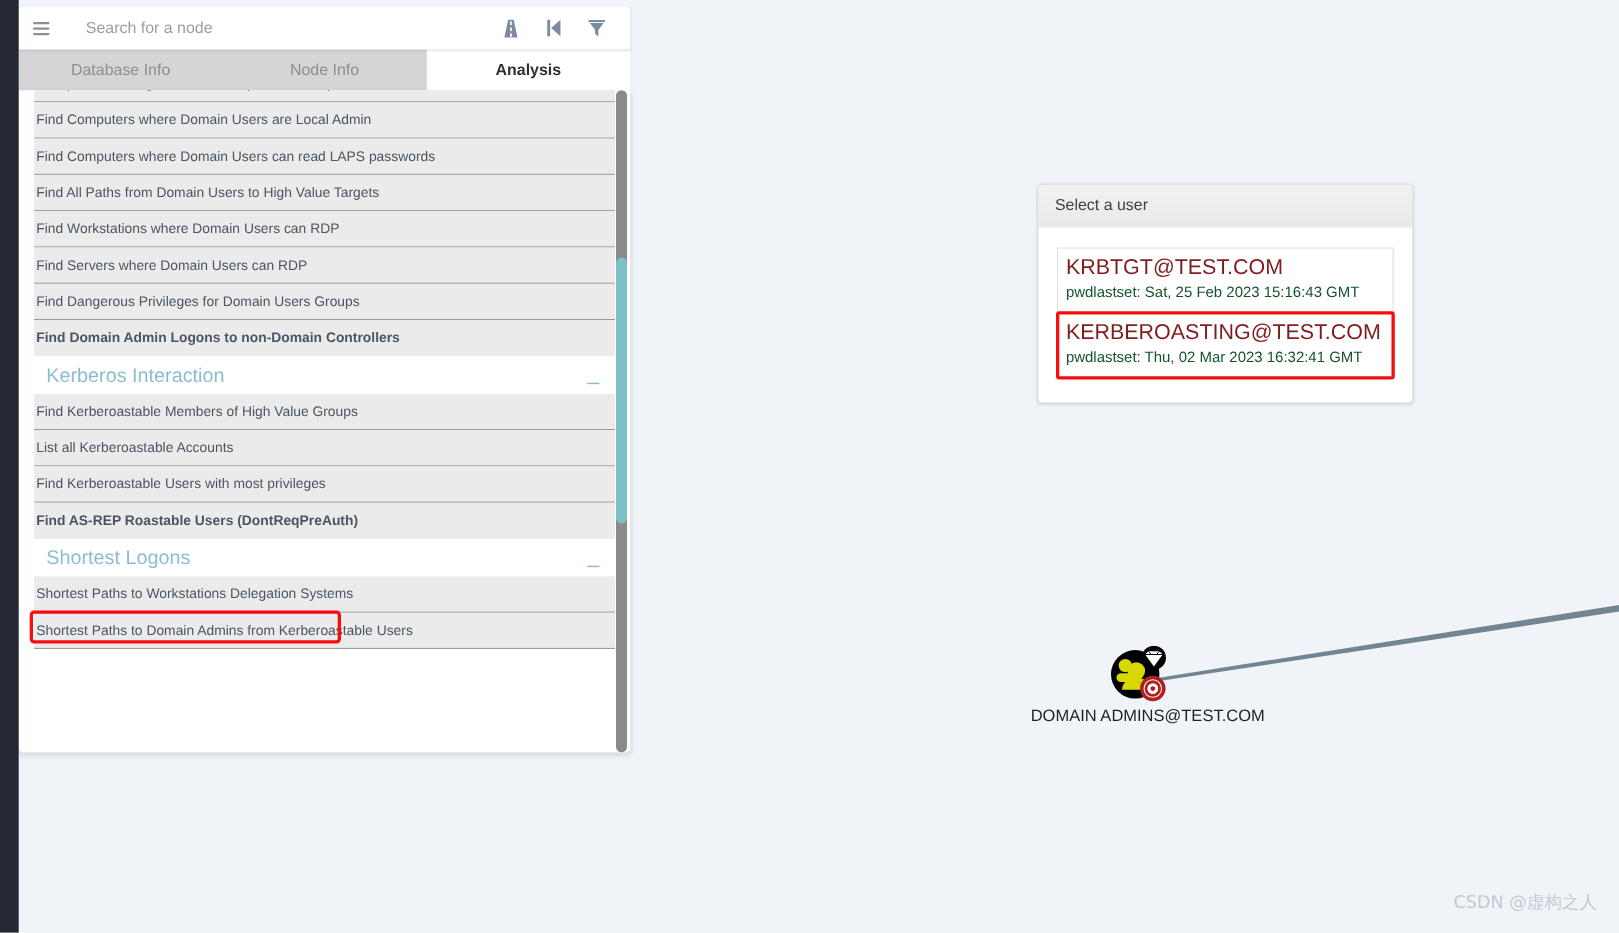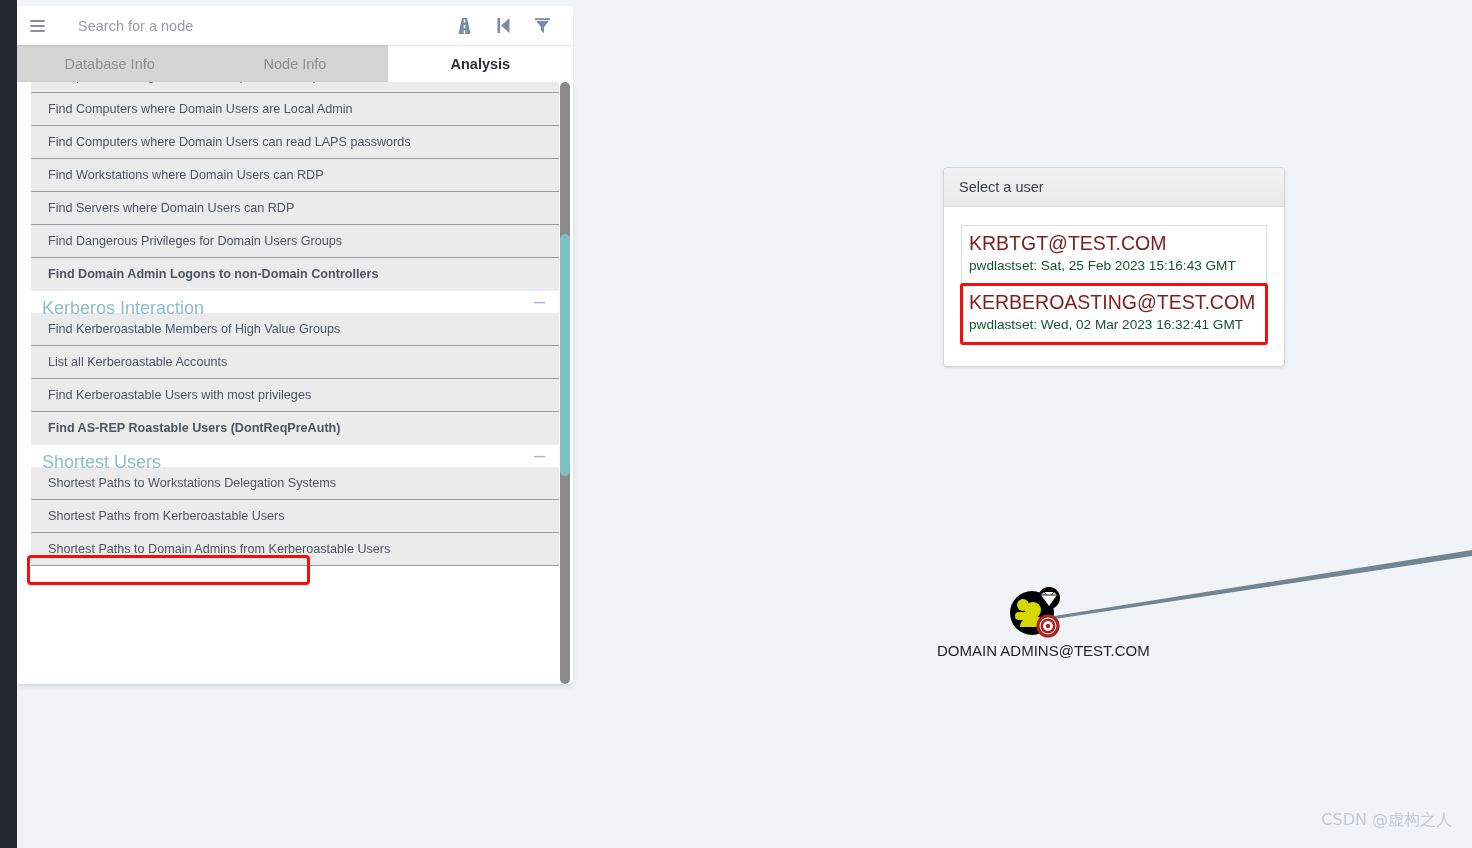--- a/index.html
+++ b/index.html
@@ -129,38 +129,38 @@
     top: -22px;          
     width: 556px;
     padding: 0 14px;
     box-sizing: border-box;
   }
   .analysis-row {
     background: #ebebeb;
     border-bottom: 1px solid #9b9b9b;
     height: 33px;
     line-height: 33px;
-    padding-left: 17px;
+    padding-left: 2px;
     color: #4b5563;
     font-size: 12.6px;
     white-space: nowrap;
     overflow: hidden;
     cursor: pointer;
     box-sizing: border-box;
   }
   .analysis-row.last-of-group { border-bottom: none; font-weight: bold; }
 
   .group-header {
-    height: 22px;
+    height: 34px;
     line-height: 34px;
     background: #ffffff;
     color: #8bbdd0;
     font-size: 18px;
     display: flex;
-    align-items: flex-start;
+    align-items: flex-end;
     justify-content: space-between;
     padding: 0 11px 0 11px;
     cursor: pointer;
     user-select: none;
   }
   .group-header .collapse-sign {
     color: #8bbdd0;
     font-size: 20px;
     line-height: 1;
     padding-right: 3px;
@@ -361,38 +361,38 @@
     <div class="tab">Database Info</div>
     <div class="tab">Node Info</div>
     <div class="tab active">Analysis</div>
   </div>
 
   <div id="analysis-list-wrap">
     <div id="analysis-list">
         <div class="analysis-row">Groups with Foreign Domain Group Membership</div>
         <div class="analysis-row">Find Computers where Domain Users are Local Admin</div>
         <div class="analysis-row">Find Computers where Domain Users can read LAPS passwords</div>
+        <div class="analysis-row">Find All Paths from Domain Users to High Value Targets</div>
         <div class="analysis-row">Find Workstations where Domain Users can RDP</div>
         <div class="analysis-row">Find Servers where Domain Users can RDP</div>
         <div class="analysis-row">Find Dangerous Privileges for Domain Users Groups</div>
         <div class="analysis-row last-of-group">Find Domain Admin Logons to non-Domain Controllers</div>
         <div class="group-header">
           <span>Kerberos Interaction</span>
           <span class="collapse-sign">–</span>
         </div>
         <div class="analysis-row">Find Kerberoastable Members of High Value Groups</div>
         <div class="analysis-row">List all Kerberoastable Accounts</div>
         <div class="analysis-row">Find Kerberoastable Users with most privileges</div>
         <div class="analysis-row last-of-group">Find AS-REP Roastable Users (DontReqPreAuth)</div>
         <div class="group-header">
-          <span>Shortest Users</span>
+          <span>Shortest Logons</span>
           <span class="collapse-sign">–</span>
         </div>
         <div class="analysis-row">Shortest Paths to Workstations Delegation Systems</div>
-        <div class="analysis-row">Shortest Paths from Kerberoastable Users</div>
         <div class="analysis-row">Shortest Paths to Domain Admins from Kerberoastable Users</div>
       </div>
 
     <div id="list-scrollbar-track">
       <div id="list-scrollbar-thumb"></div>
     </div>
   <div class="row-highlight" style="left: 10px; top: 473px; width: 283px; height: 30px;"></div>
     </div>
 </div>
 
@@ -400,20 +400,20 @@
   <div id="select-user-header">Select a user</div>
   <div id="select-user-body">
 
     <div class="user-option">
       <div class="user-upn">KRBTGT@TEST.COM</div>
       <div class="user-meta">pwdlastset: Sat, 25 Feb 2023 15:16:43 GMT</div>
     </div>
 
     <div class="user-option">
       <div class="user-upn">KERBEROASTING@TEST.COM</div>
-      <div class="user-meta">pwdlastset: Wed, 02 Mar 2023 16:32:41 GMT</div>
+      <div class="user-meta">pwdlastset: Thu, 02 Mar 2023 16:32:41 GMT</div>
       <div id="user-option-highlight"></div>
     </div>
 
   </div>
 </div>
 
 <div id="watermark">CSDN @虚构之人</div>
 
 </body></html>

